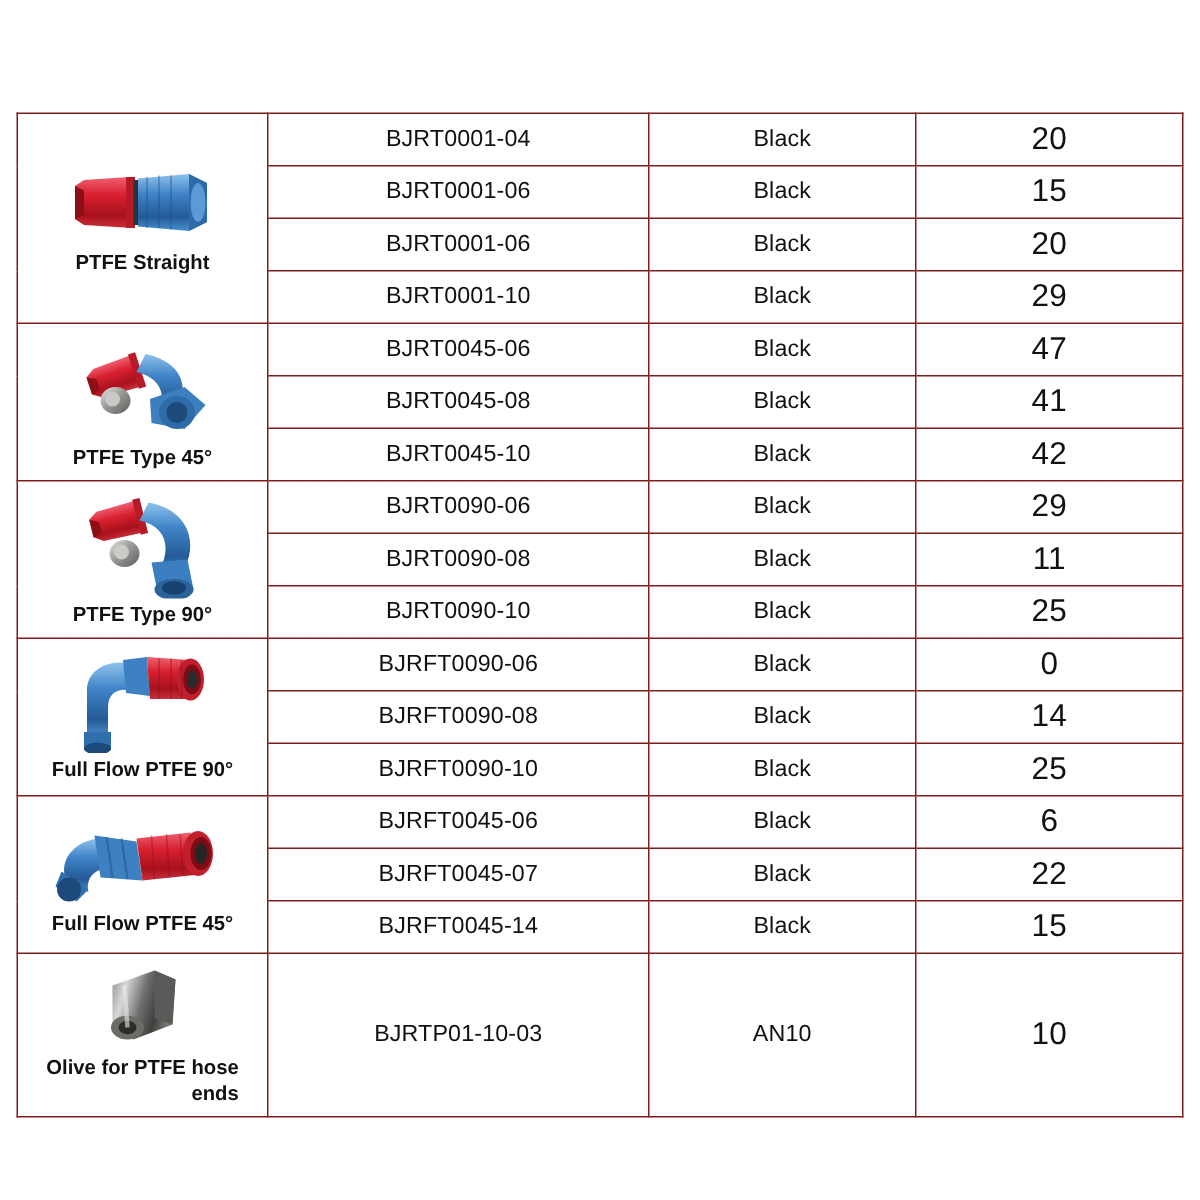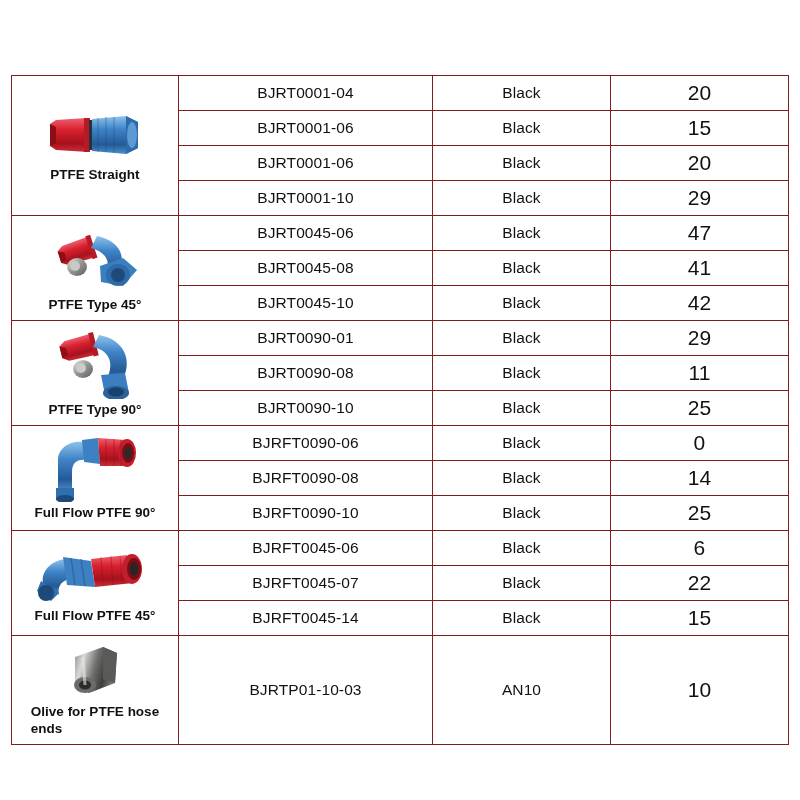--- a/index.html
+++ b/index.html
@@ -74,21 +74,21 @@
   }
 
   .prod-label {
     font-size: 13.5px;
     font-weight: bold;
     color: #111;
     line-height: 1.25;
     margin-top: 3px;
     padding: 0 4px 2px 4px;
     white-space: pre-line;
-    text-align: left;
+    text-align: right;
   }
 
   
   td.prodcell.tall .prod-wrap { justify-content: center; }
 
   svg { display: block; }
 </style>
 </head>
 <body>
 
@@ -220,21 +220,21 @@
                 <ellipse cx="71" cy="68" rx="13" ry="7" fill="#2a6299"></ellipse>
                 <ellipse cx="71" cy="67" rx="8" ry="4.5" fill="#17426f"></ellipse>
 
                 <ellipse cx="38" cy="44" rx="10" ry="9" fill="url(#silverg)"></ellipse>
                 <ellipse cx="36" cy="43" rx="5" ry="5" fill="#cbcbc8"></ellipse>
               </svg>
             </span>
             <div class="prod-label">PTFE Type 90°</div>
           </div>
         </td>
-        <td class="part">BJRT0090-01</td>
+        <td class="part">BJRT0090-06</td>
         <td class="color">Black</td>
         <td class="qty">29</td>
       </tr>
       <tr>
         <td class="part">BJRT0090-08</td>
         <td class="color">Black</td>
         <td class="qty">11</td>
       </tr>
       <tr>
         <td class="part">BJRT0090-10</td>

